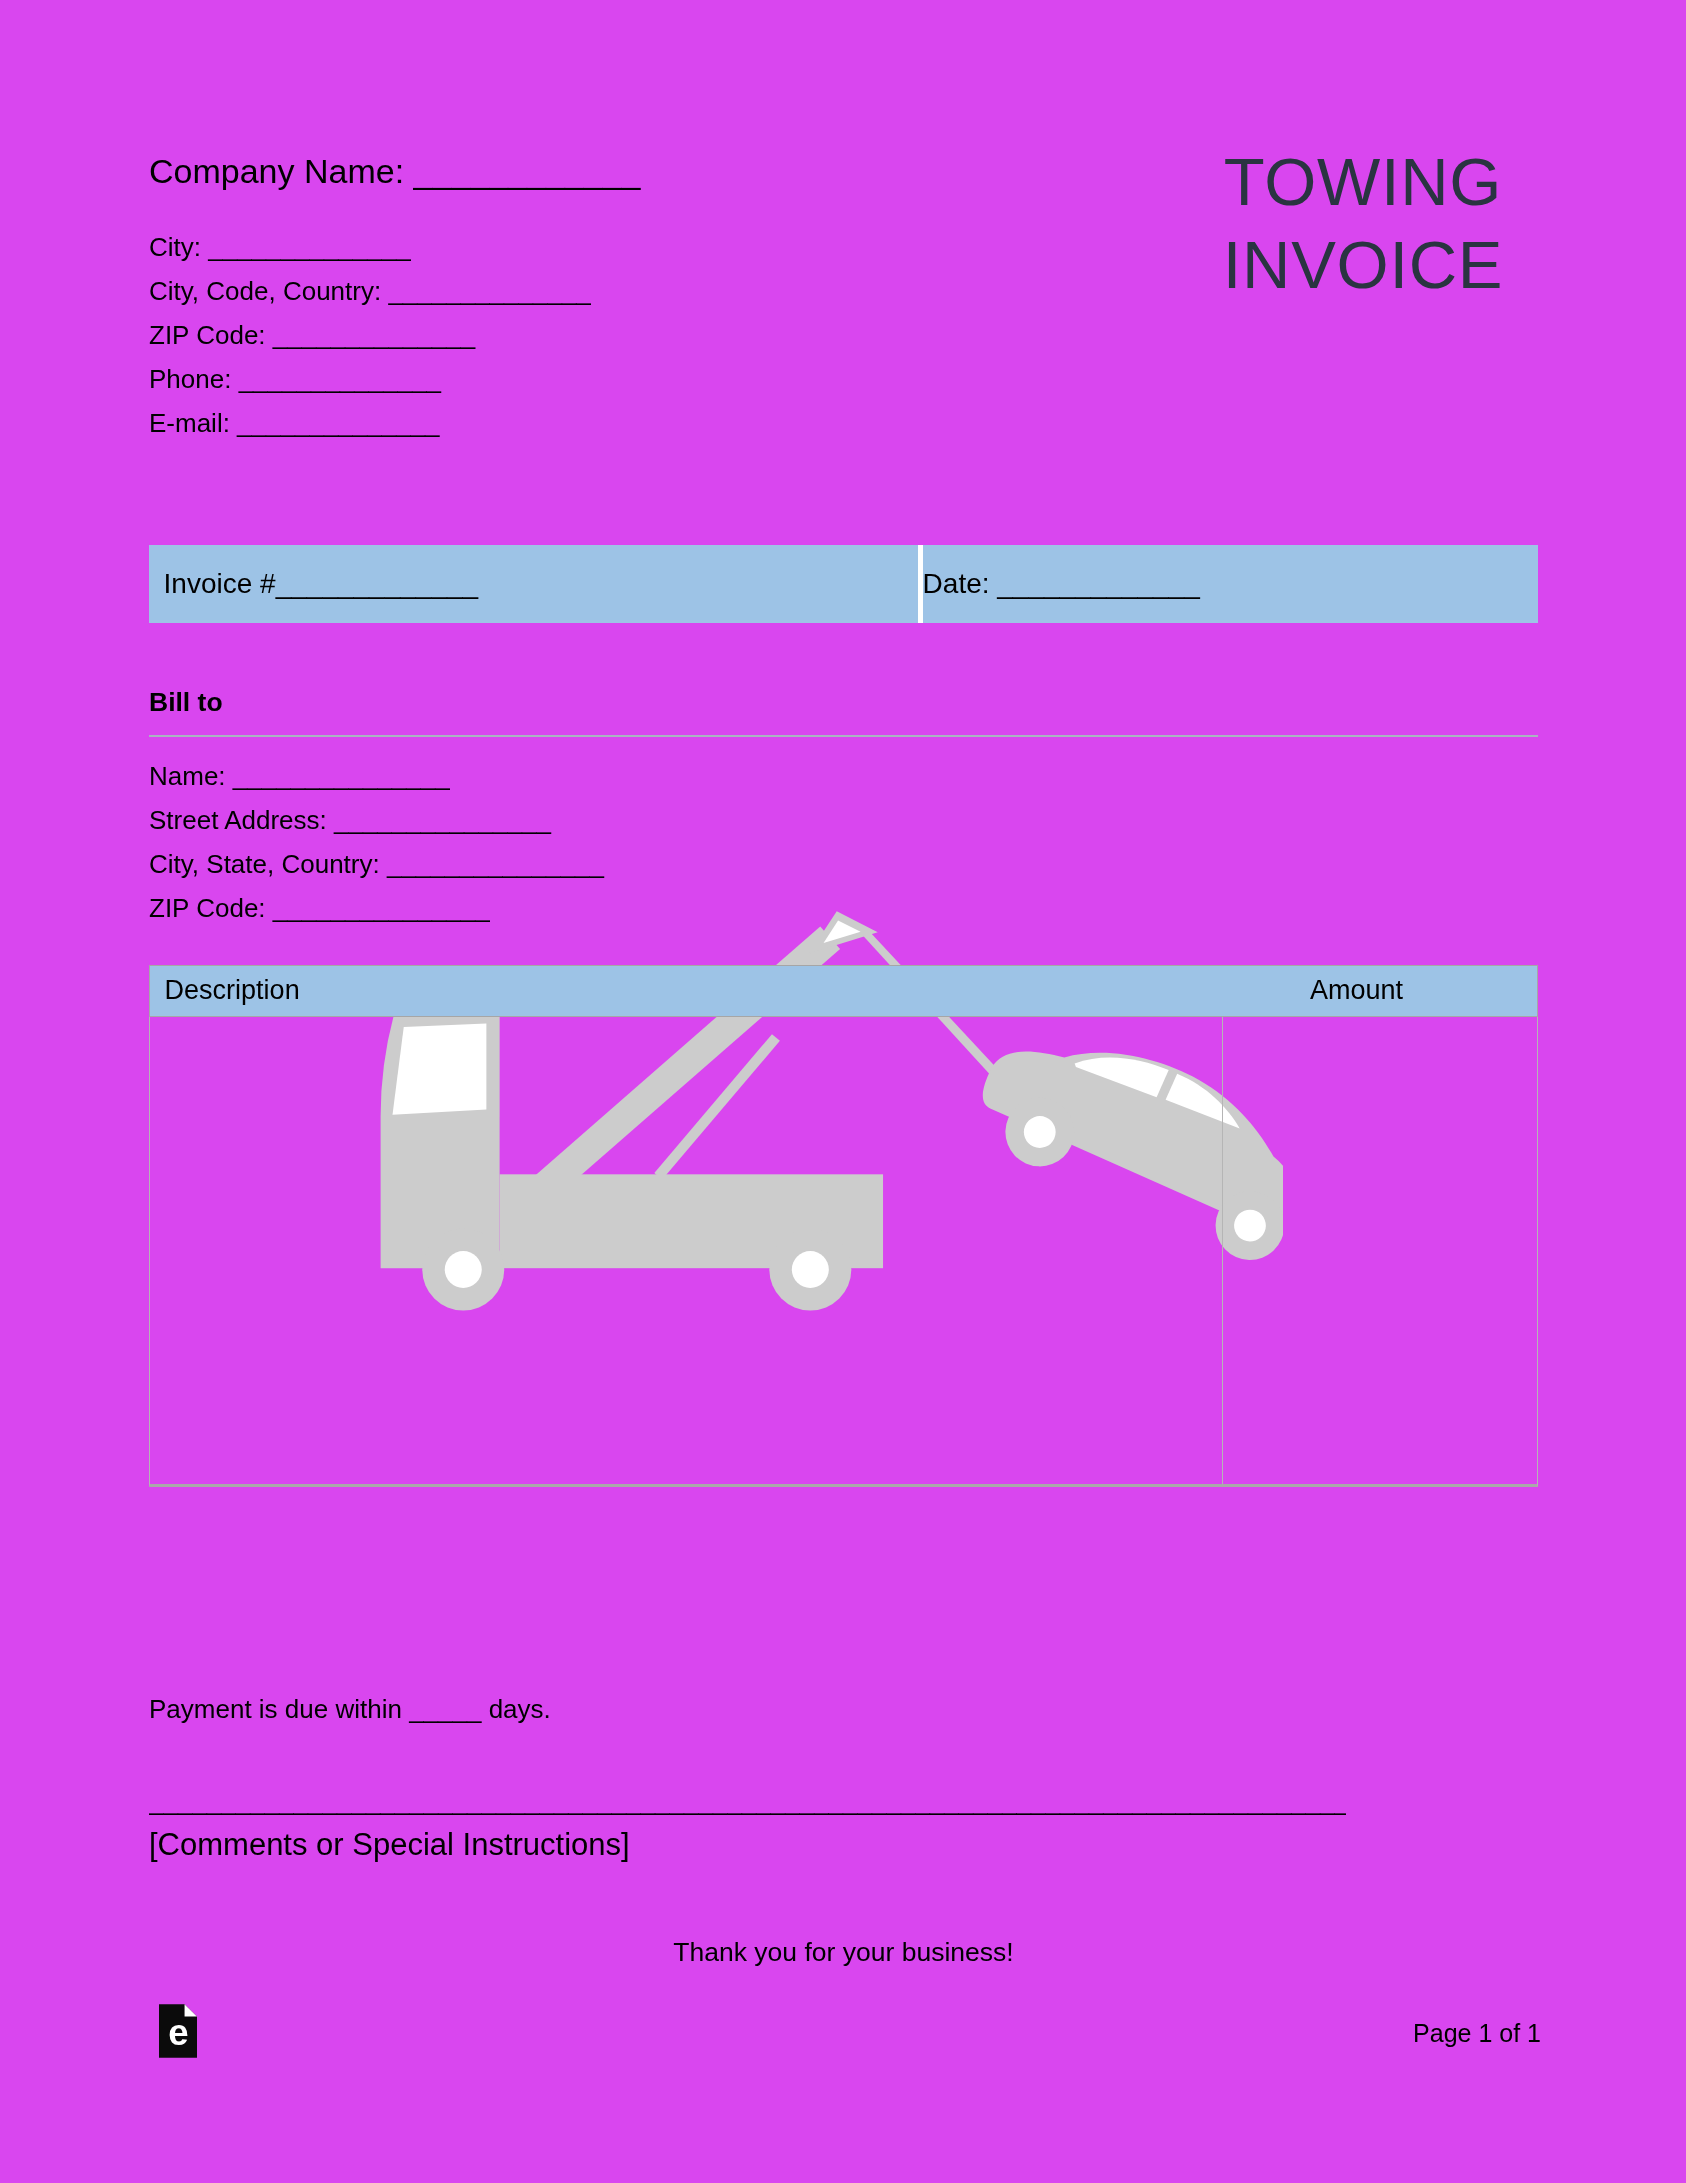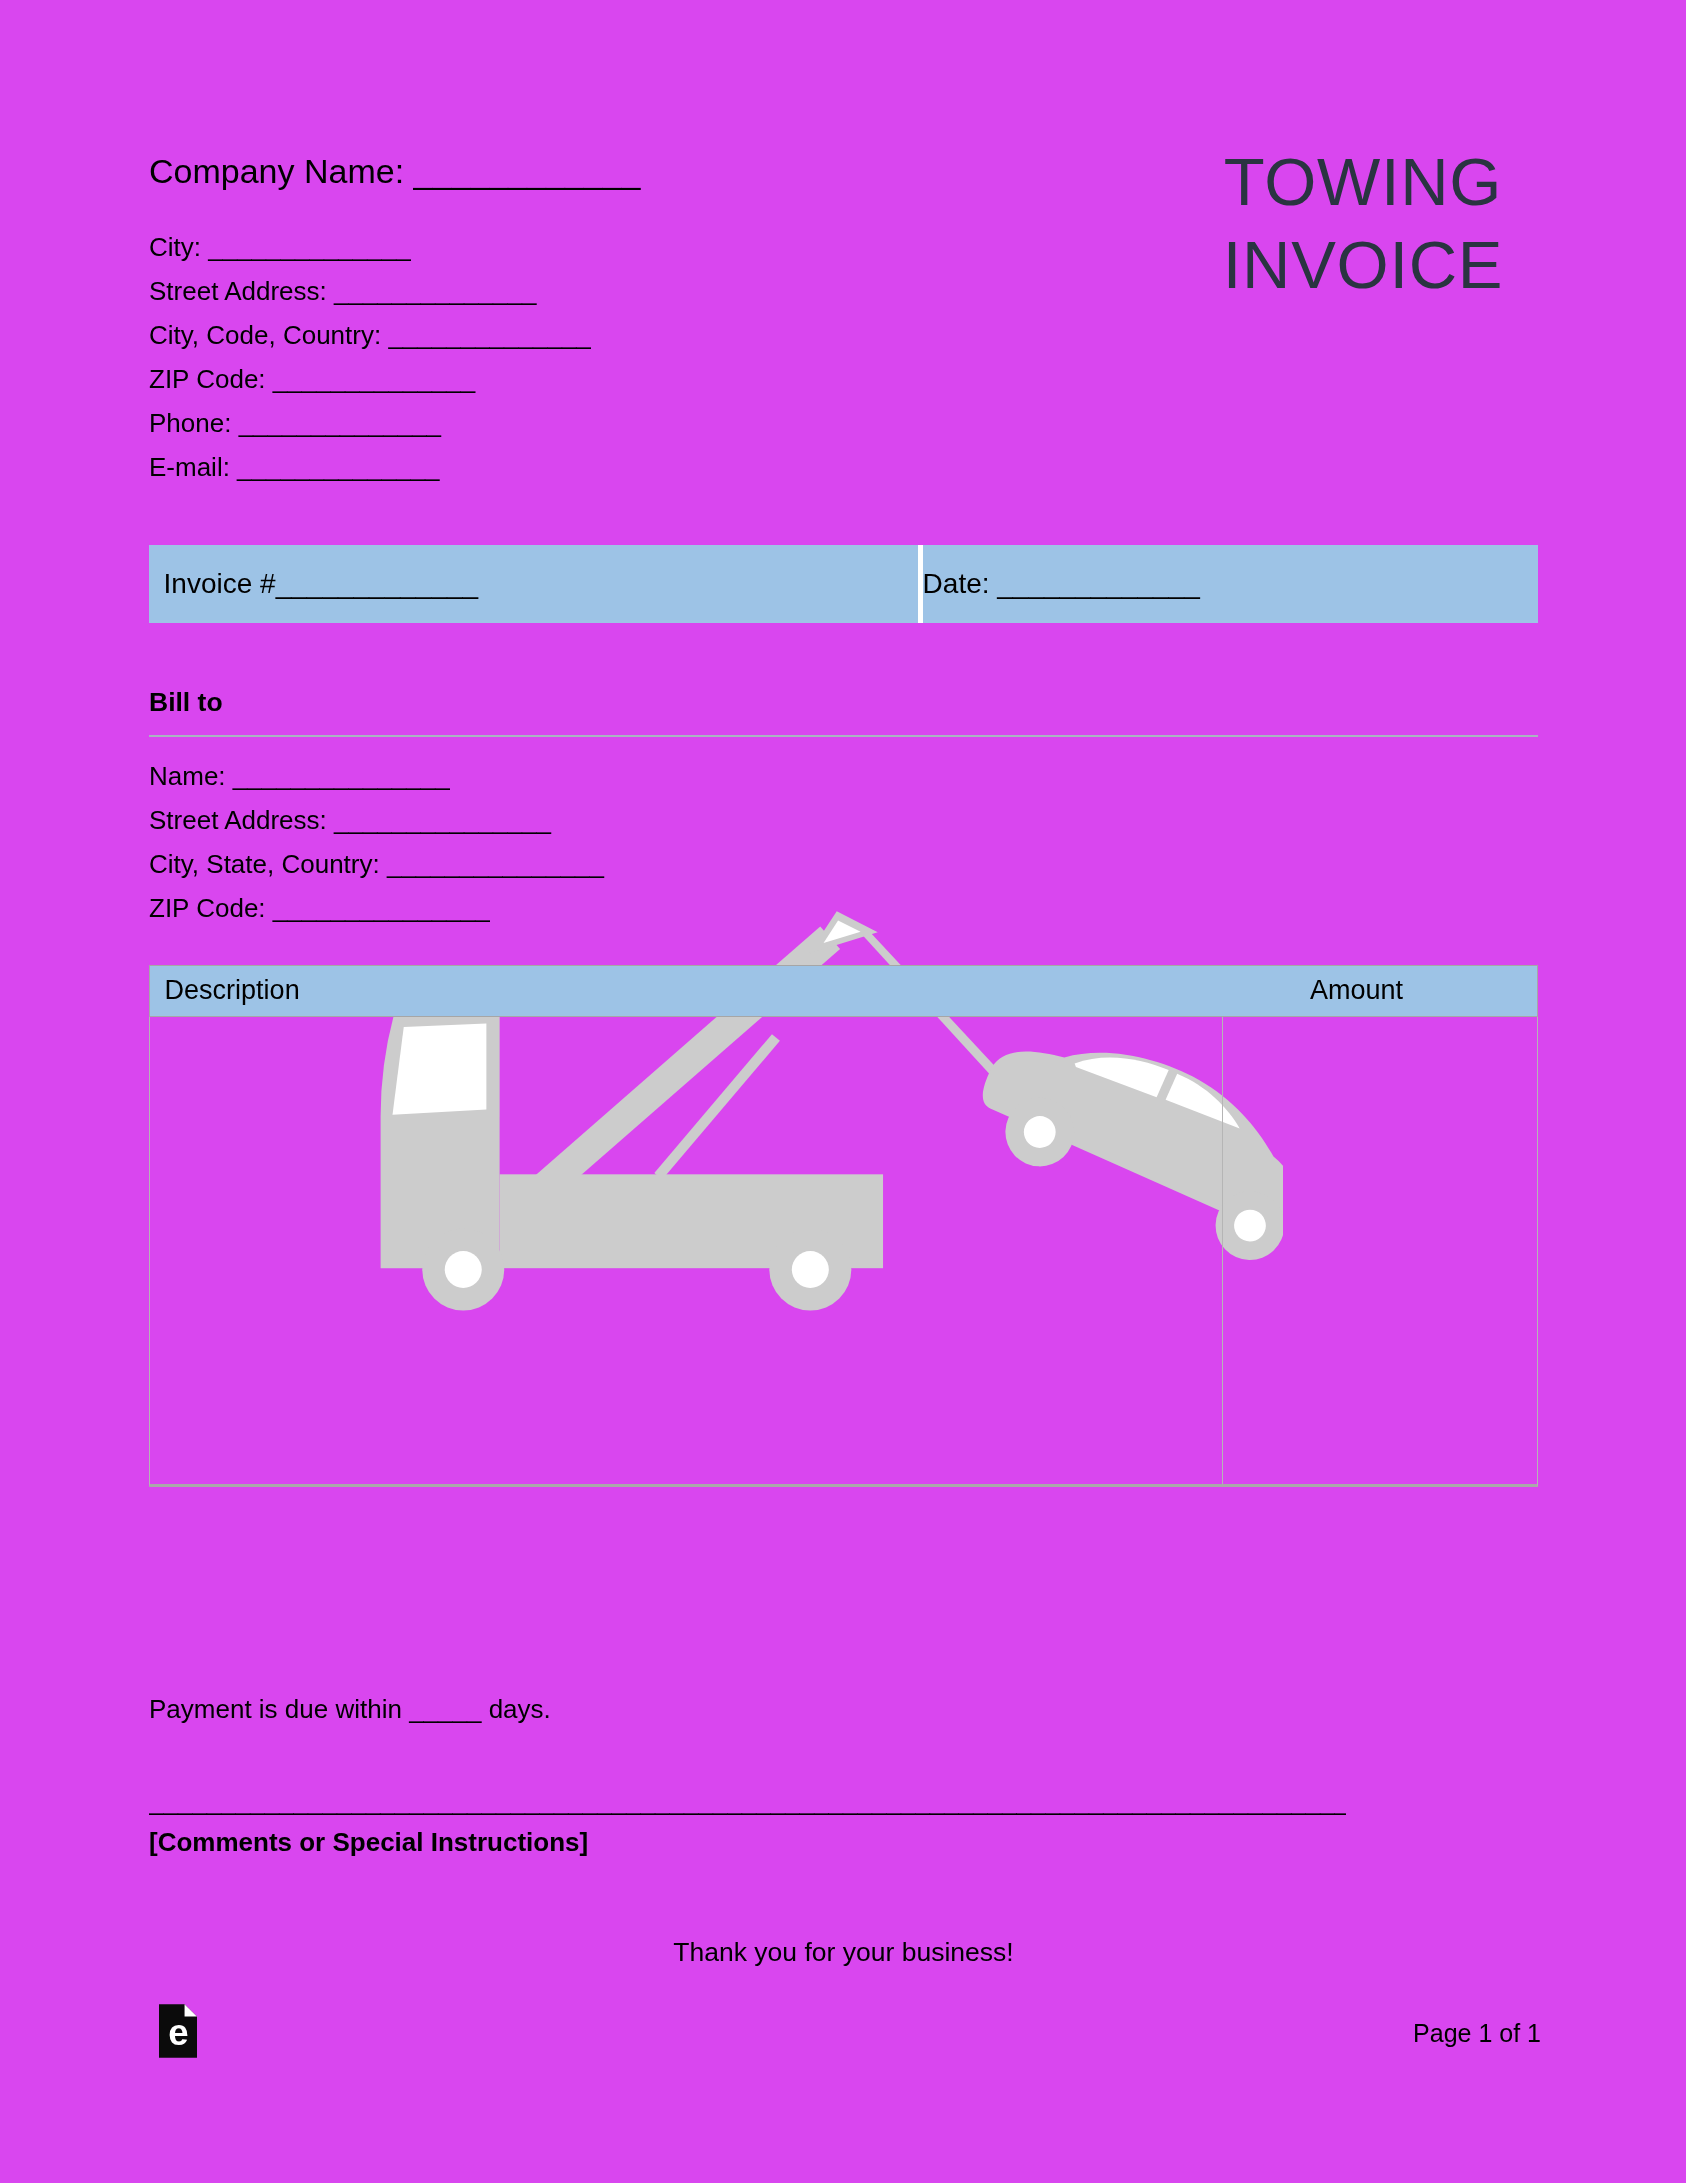--- a/index.html
+++ b/index.html
@@ -45,36 +45,35 @@
   #desc-header{position:absolute;left:14.6px;top:0;line-height:49px;font-size:27px;}
   #amount-header{position:absolute;left:1160px;top:0;line-height:49px;font-size:27px;}
   #table-body{position:relative;height:470px;background:transparent;
     border-left:1.3px solid #b5b5b5;border-right:1.3px solid #b5b5b5;
     border-bottom:3.3px solid #a9a9a9;box-sizing:border-box;}
   #col-divider{position:absolute;left:1072px;top:0;bottom:0;width:1.3px;background:#b5b5b5;}
 
   
   #payment-line{left:149px;top:1694px;font-size:26px;}
   #comments-rule{left:149px;top:1786px;font-size:26px;white-space:nowrap;overflow:hidden;max-width:1197px;}
-  #comments-label{left:149px;top:1827px;font-size:26px;font-weight:bold;}
+  #comments-label{left:149px;top:1827px;font-size:31px;}
   #thankyou-line{left:0;top:1937px;width:100%;text-align:center;font-size:26.5px;}
 
   
   #logo{left:159px;top:2004px;width:38px;height:54px;}
   #page-number{right:146px;top:2019px;font-size:25px;}
 </style>
 </head>
 <body>
 
 <div id="page">
 
   <div class="abs" id="company-block">
     <div class="company-name-line">Company Name: ____________</div>
     <div class="contact-line">City: ______________</div>
-    <div class="contact-line">Street Address: ______________</div>
     <div class="contact-line">City, Code, Country: ______________</div>
     <div class="contact-line">ZIP Code: ______________</div>
     <div class="contact-line">Phone: ______________</div>
     <div class="contact-line">E-mail: ______________</div>
   </div>
 
   <div class="abs" id="title-block">
     <div>TOWING</div>
     <div>INVOICE</div>
   </div>

